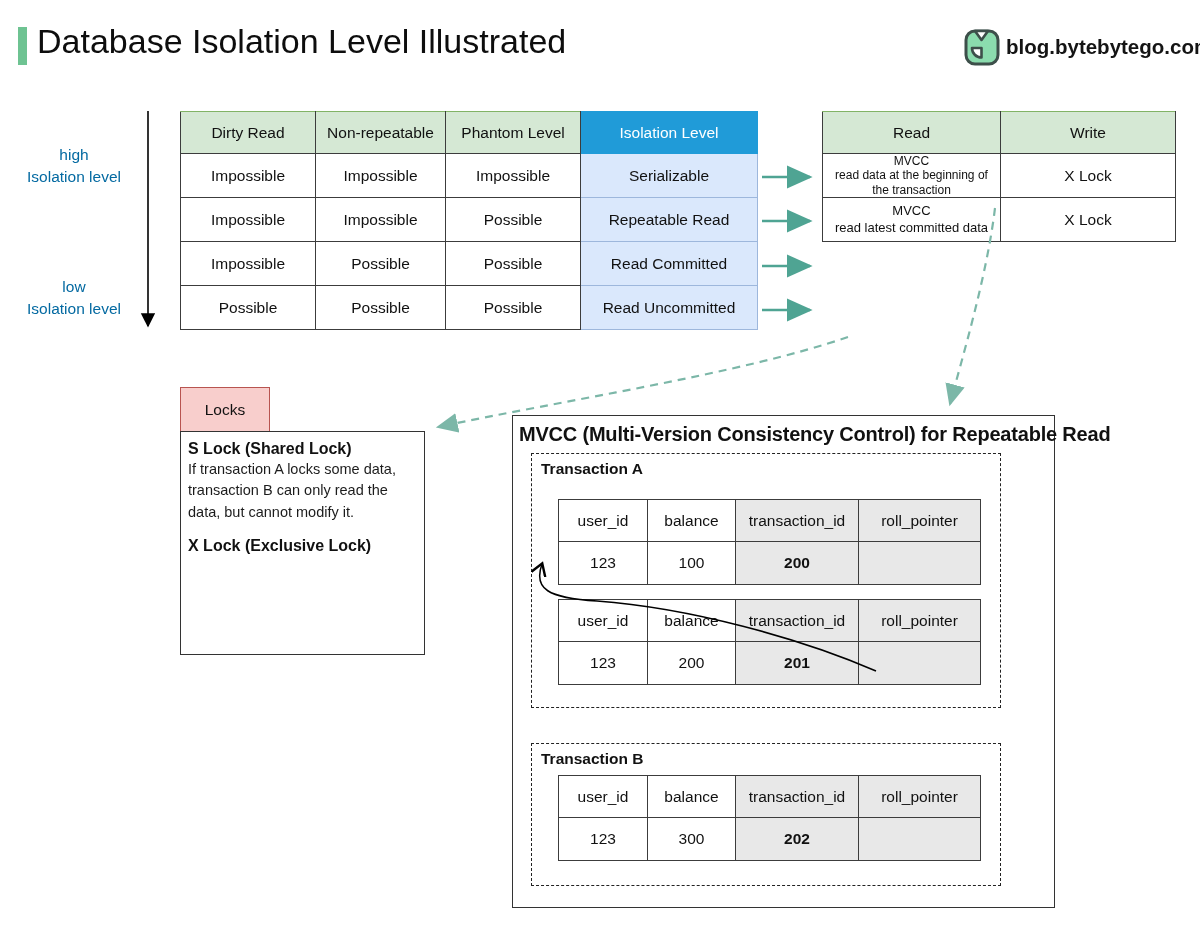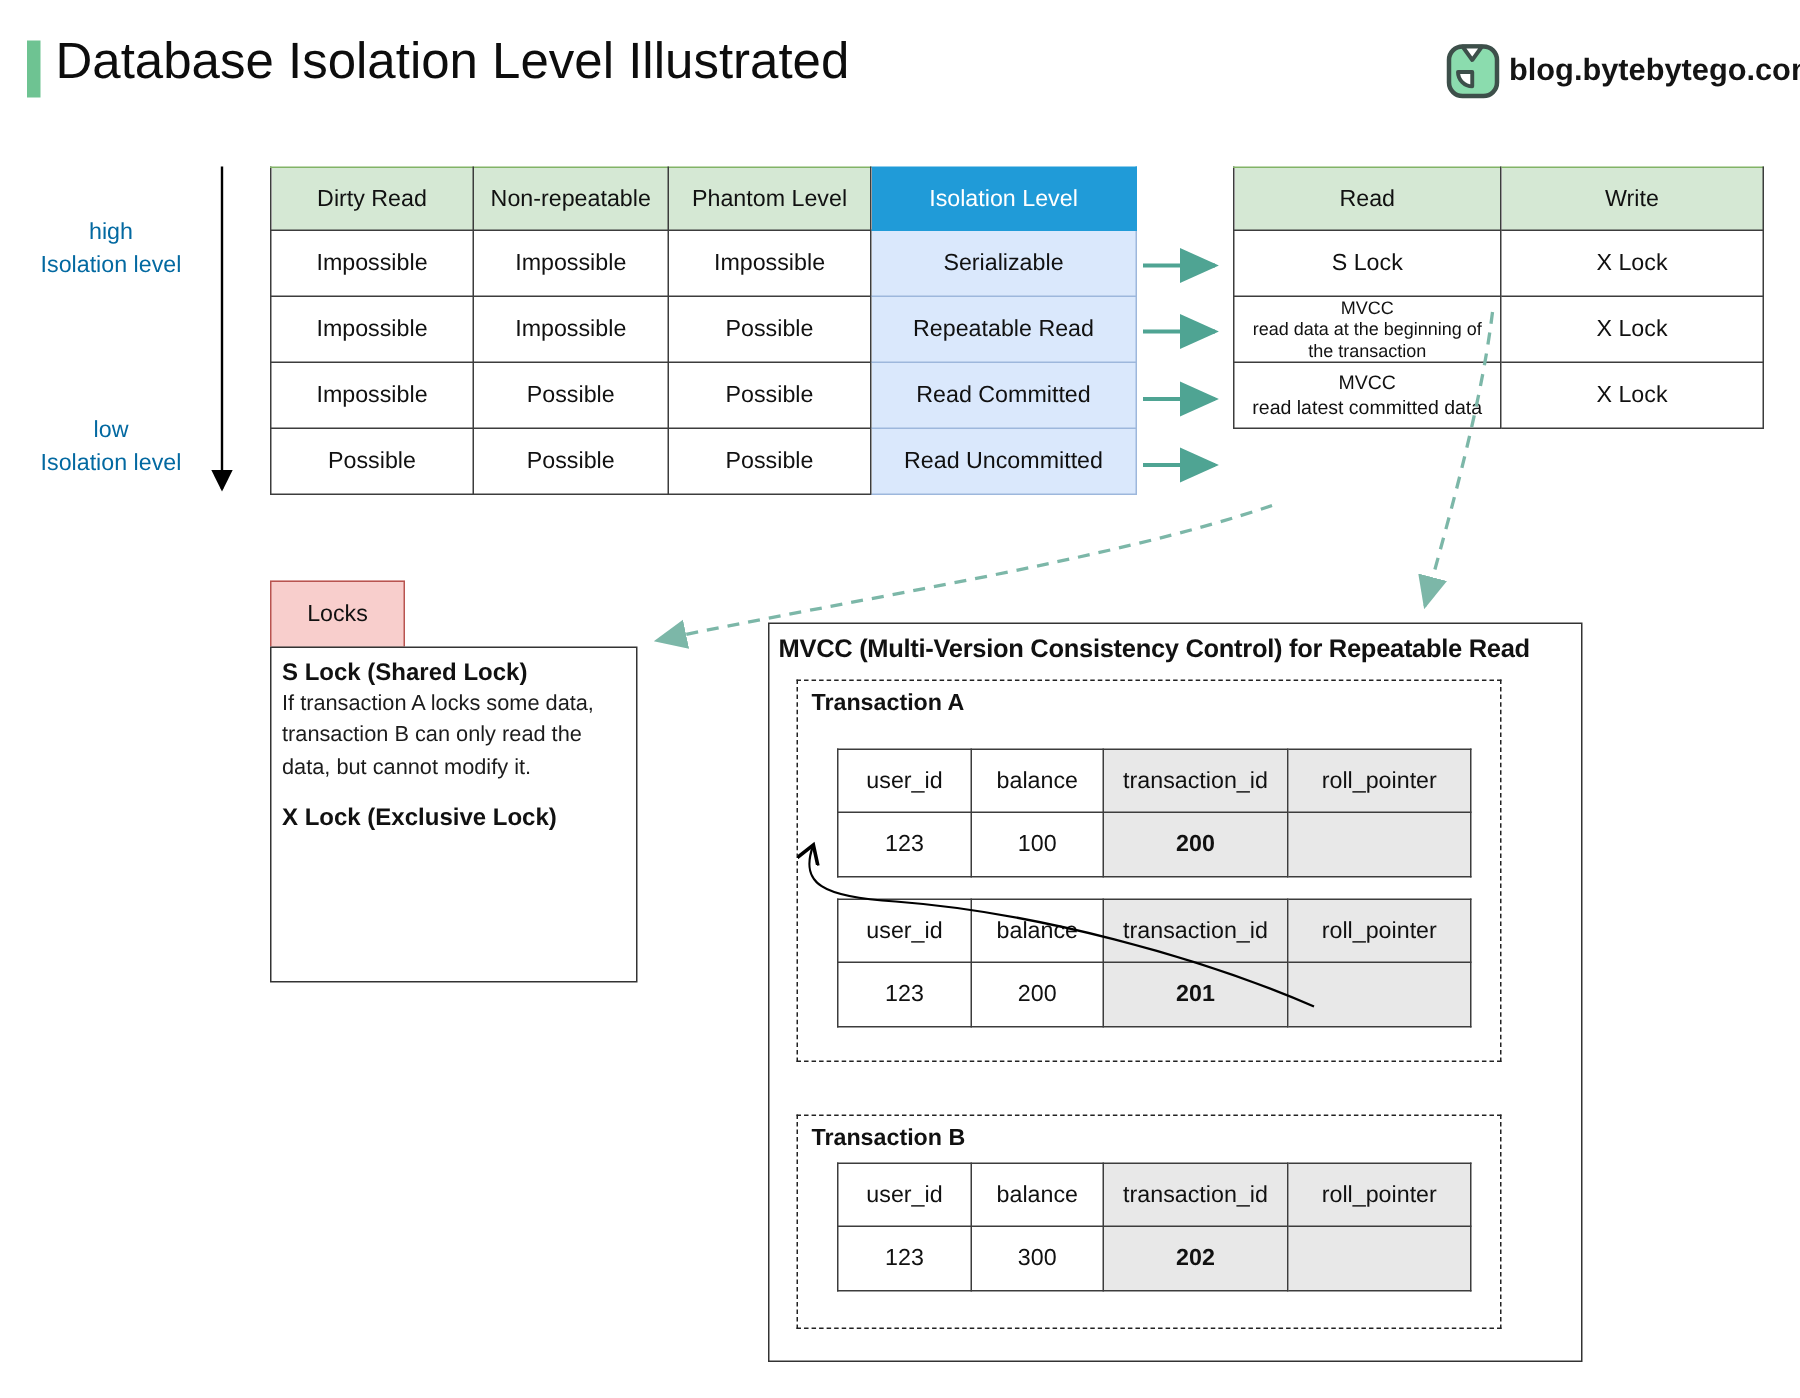--- a/index.html
+++ b/index.html
@@ -32,21 +32,21 @@
   .locktable td{height:43px;font-size:15.5px;background:#fff;}
   .locktable td .sm1{display:block;font-size:12px;line-height:1.18;}
   .locktable td .sm2{display:block;font-size:13px;line-height:1.25;}
   
   .note-tab{position:absolute;left:180px;top:387px;width:90px;height:45px;background:#f8cecc;border:1.5px solid #b85450;box-sizing:border-box;display:flex;align-items:center;justify-content:center;font-size:15.5px;}
   .note-box{position:absolute;left:180px;top:431px;width:245px;height:224px;background:#fff;border:1.5px solid #333;box-sizing:border-box;padding:6px 7px;}
   .note-box h3{margin:2px 0 1px 0;font-size:16px;font-weight:700;}
   .note-box p{margin:0 0 14px 0;font-size:14.5px;line-height:1.48;color:#1c1c1c;}
   
   .mvcc-box{position:absolute;left:512px;top:415px;width:543px;height:493px;border:1.5px solid #333;box-sizing:border-box;background:#fff;}
-  .mvcc-title{position:absolute;left:6px;top:7px;font-size:17px;font-weight:700;white-space:nowrap;letter-spacing:-0.2px;}
+  .mvcc-title{position:absolute;left:6px;top:7px;font-size:20px;font-weight:700;white-space:nowrap;letter-spacing:-0.2px;}
   .dashed-box{position:absolute;border:1.5px dashed #222;box-sizing:border-box;background:transparent;}
   .txa{left:18px;top:37px;width:470px;height:255px;}
   .txb{left:18px;top:327px;width:470px;height:143px;}
   .tx-label{position:absolute;left:9px;top:6px;font-size:15.5px;font-weight:700;}
   .vtable{width:422px;}
   .vtable th{height:41px;font-size:15.5px;background:#fff;}
   .vtable td{height:42px;font-size:15.5px;background:#fff;}
   .vtable .gray{background:#e8e8e8;}
   .vtable .bold{font-weight:700;}
   .ta1{left:26px;top:45px;}
@@ -123,24 +123,20 @@
 
   <table class="locktable">
     <colgroup>
         <col style="width:178px">
         <col style="width:175px">
       </colgroup>
     <tbody>
         <tr>
       <th>Read</th>
       <th>Write</th>
-    </tr>
-    <tr>
-      <td>S Lock</td>
-      <td>X Lock</td>
     </tr>
     <tr>
       <td>
         <span class="sm1">MVCC</span>
         <span class="sm1">read data at the beginning of</span>
         <span class="sm1">the transaction</span>
       </td>
       <td>X Lock</td>
     </tr>
     <tr>

